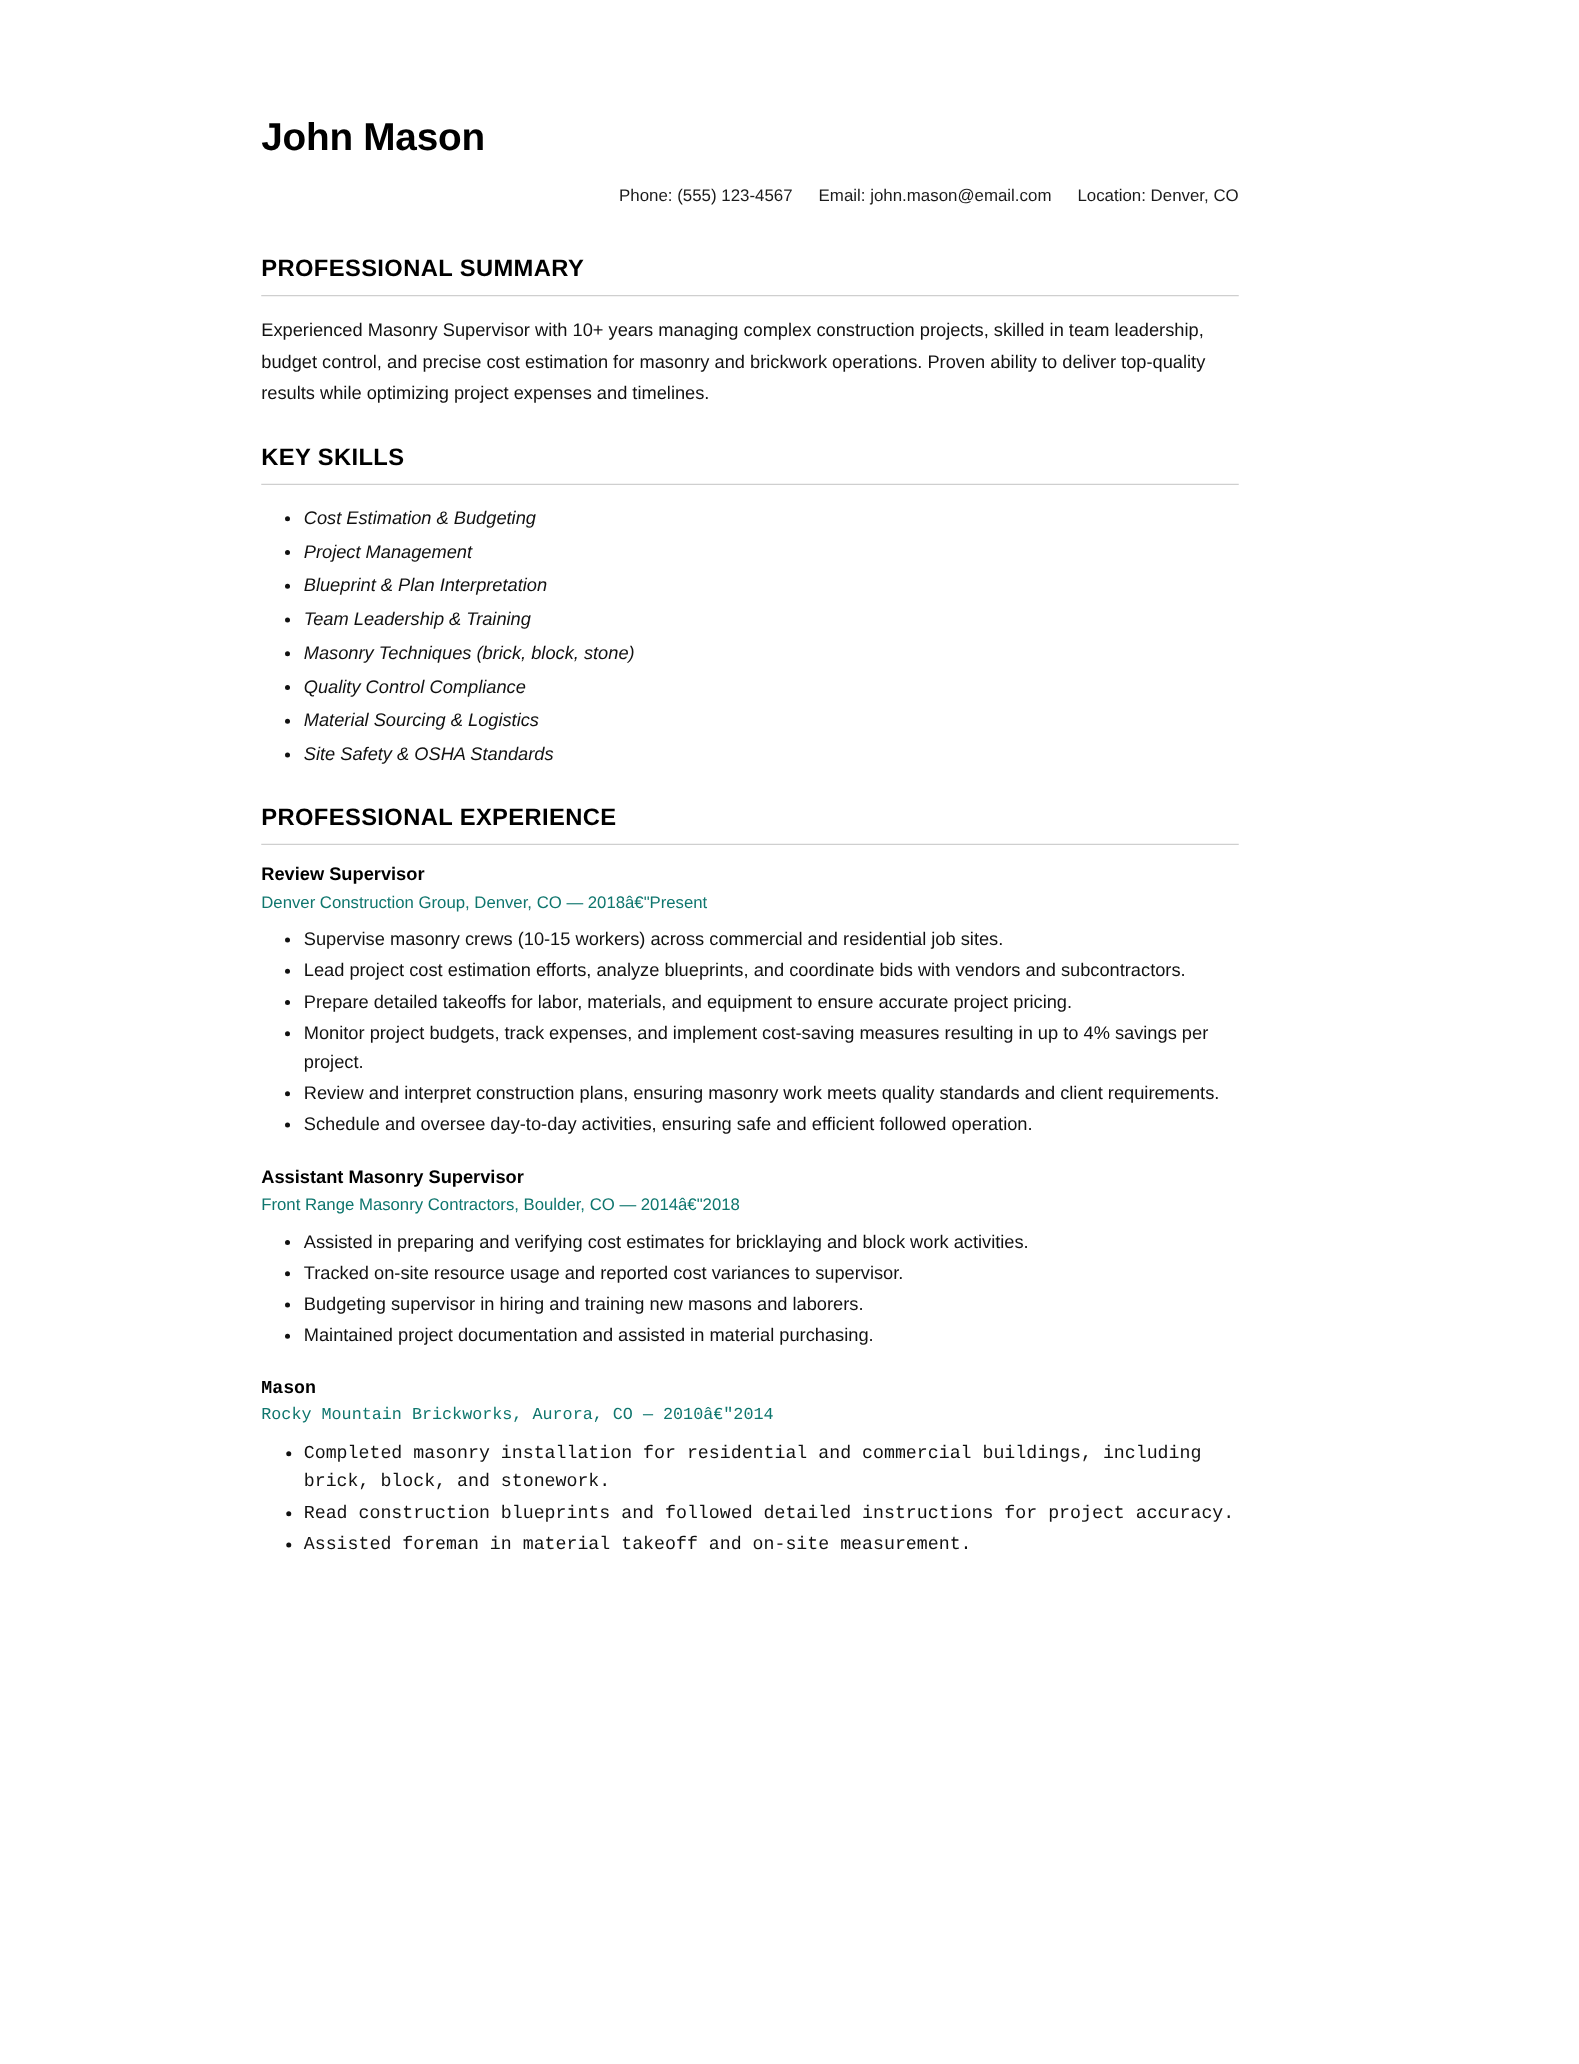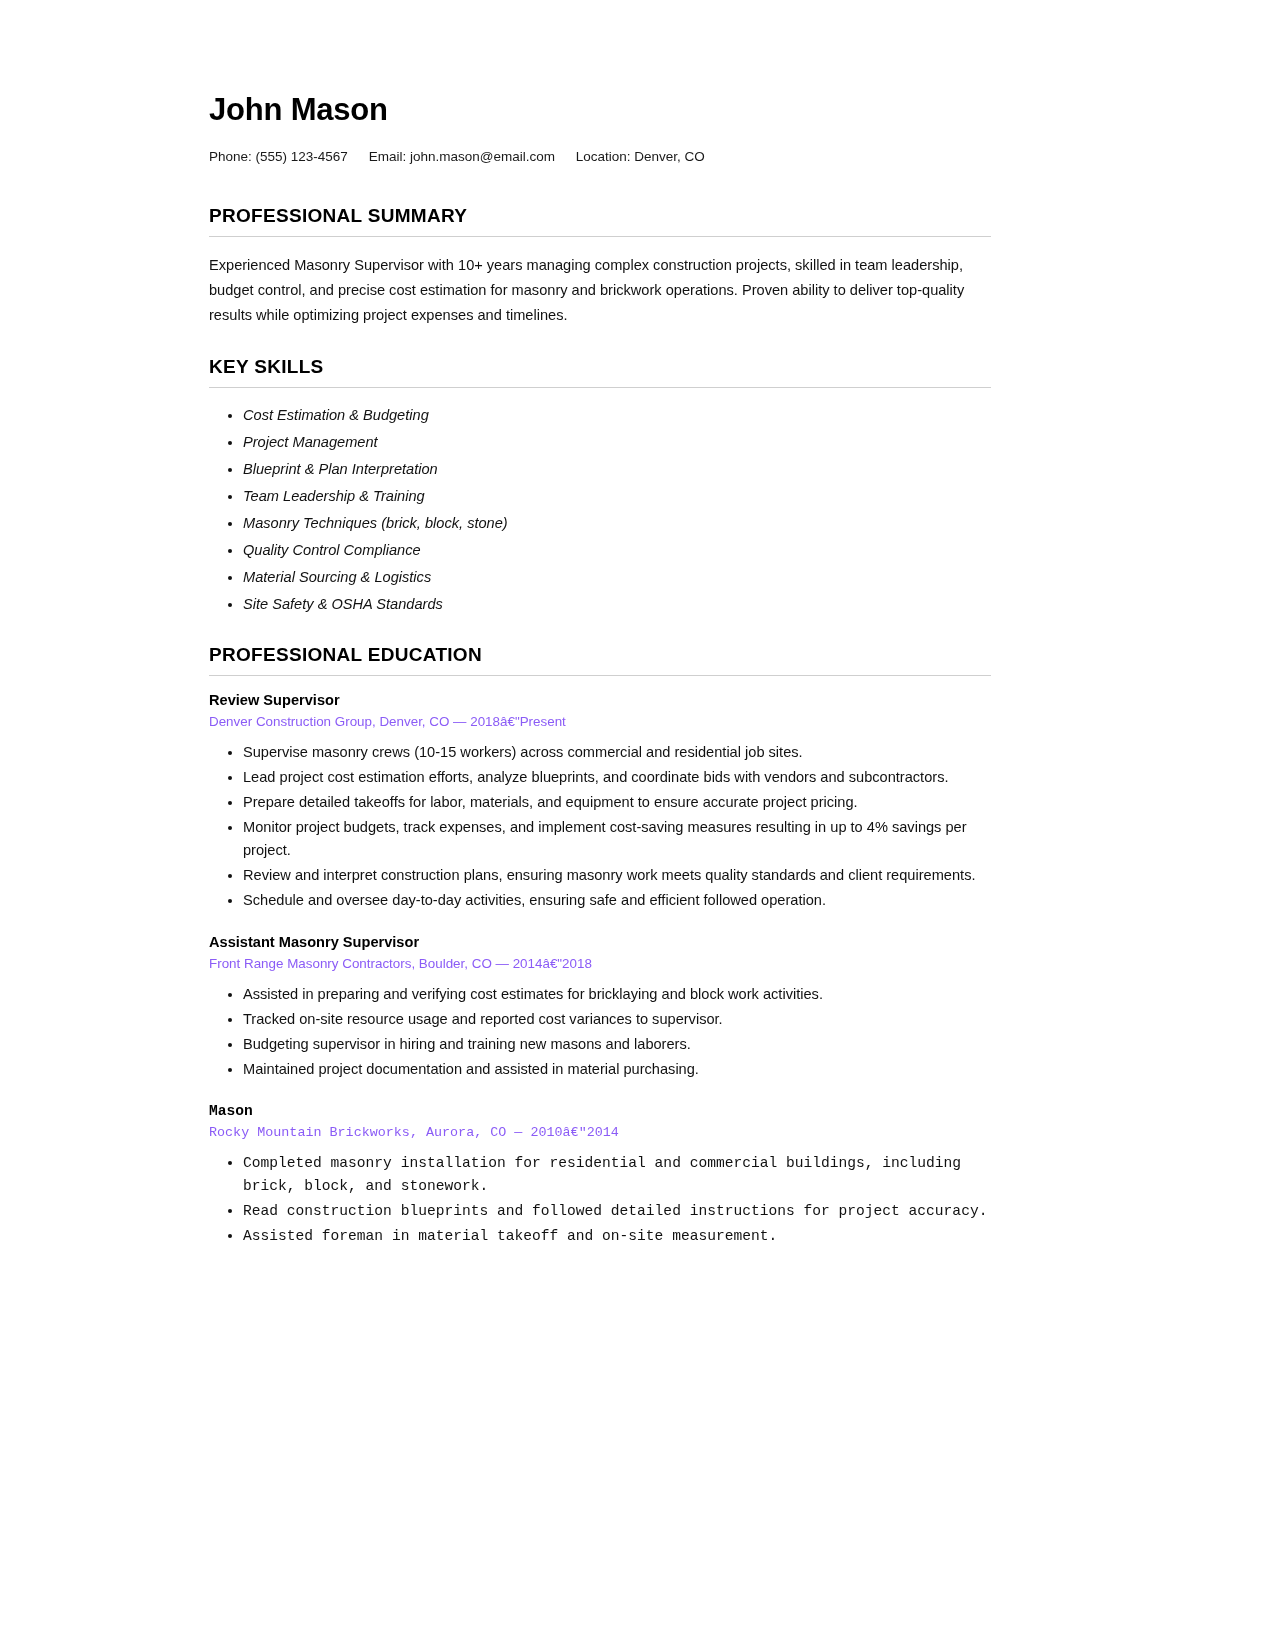--- a/index.html
+++ b/index.html
@@ -39,20 +39,21 @@
     letter-spacing: -0.2px;
     line-height: 1.15;
     margin: 0 0 20px 0;
     color: #000;
   }
   .contact-line {
     font-size: 13.5px;
     line-height: 1.4;
     margin: 0 0 38px 0;
     color: #1a1a1a;
+    text-align: right;
   }
   .contact-item {
     display: inline-block;
     margin-right: 17px;
     white-space: nowrap;
   }
   .contact-item:last-child { margin-right: 0; }
 
   .section { margin-bottom: 28px; }
   .section-heading {
@@ -92,21 +93,21 @@
   .job-title {
     font-size: 14.6px;
     font-weight: bold;
     margin: 0 0 5px 0;
     color: #000;
   }
   .job-meta {
     font-size: 13.4px;
     line-height: 1.4;
     margin: 0 0 9px 0;
-    color: #8b5cf6;
+    color: #0f766e;
   }
   ul.job-bullets li { margin-bottom: 2px; }
 
   .section-experience { margin-bottom: 34px; }
   .clip-fade {
     position: absolute;
     left: 0;
     top: 1280px;
     width: 1263px;
     height: 371px;
@@ -143,21 +144,21 @@
           <li>Blueprint &amp; Plan Interpretation</li>
           <li>Team Leadership &amp; Training</li>
           <li>Masonry Techniques (brick, block, stone)</li>
           <li>Quality Control Compliance</li>
           <li>Material Sourcing &amp; Logistics</li>
           <li>Site Safety &amp; OSHA Standards</li>
         </ul>
       </div>
 
       <div class="section section-experience">
-        <h2 class="section-heading">PROFESSIONAL EDUCATION</h2>
+        <h2 class="section-heading">PROFESSIONAL EXPERIENCE</h2>
         <hr class="section-rule">
 
         <div class="job">
           <h3 class="job-title">Review Supervisor</h3>
           <p class="job-meta">Denver Construction Group, Denver, CO — 2018â€"Present</p>
           <ul class="bullets job-bullets">
             <li>Supervise masonry crews (10-15 workers) across commercial and residential job sites.</li>
             <li>Lead project cost estimation efforts, analyze blueprints, and coordinate bids with vendors and subcontractors.</li>
             <li>Prepare detailed takeoffs for labor, materials, and equipment to ensure accurate project pricing.</li>
             <li>Monitor project budgets, track expenses, and implement cost-saving measures resulting in up to 4% savings per project.</li>

